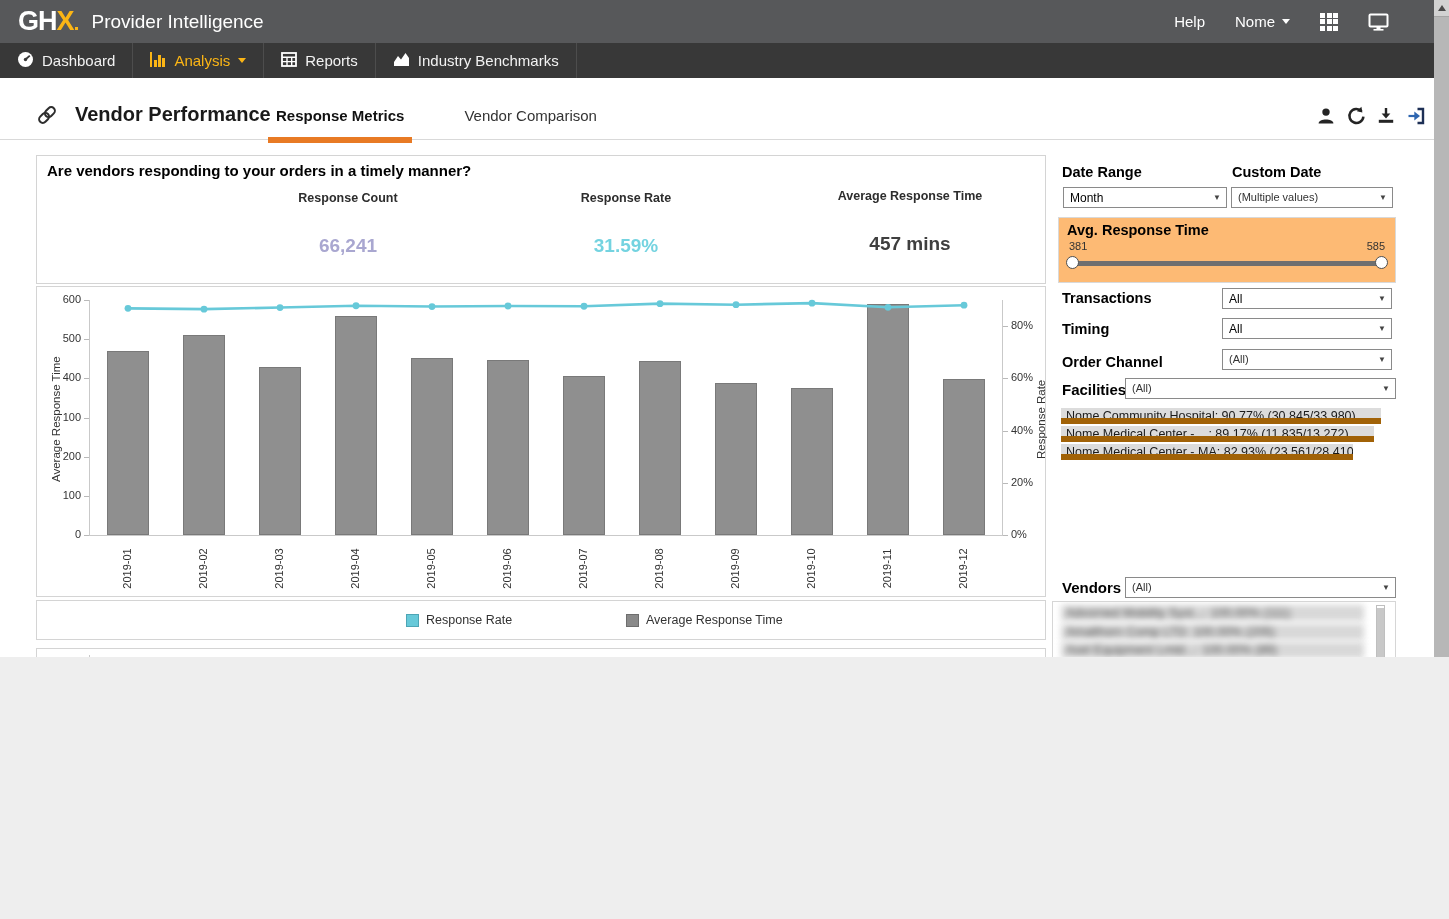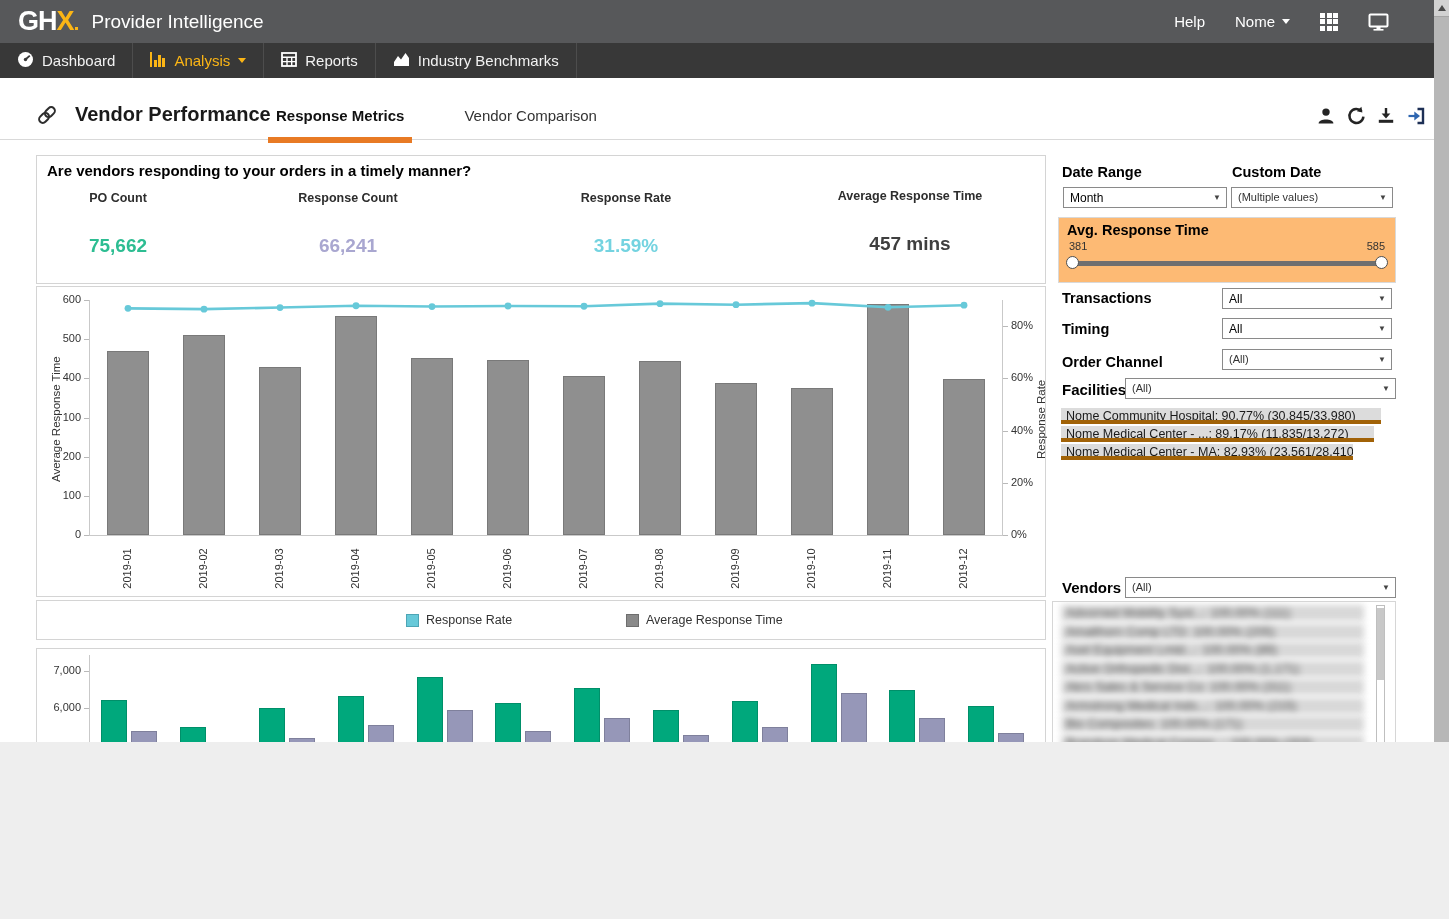--- a/index.html
+++ b/index.html
@@ -1,16 +1,16 @@
 <!DOCTYPE html>
 <html style="--accent: #fbb515; --accent-orange: #e87a24; --topbar: #57585a; --navbar: #383838;"><head>
 <meta charset="utf-8">
 <style>
   html,body{margin:0;padding:0;background:#eee;}
-  .screen{position:relative;width:1449px;height:742px;background:#fff;overflow:hidden;
+  .screen{position:relative;width:1449px;height:657px;background:#fff;overflow:hidden;
           font-family:"Liberation Sans",sans-serif;color:#222;}
   
   .topbar{position:absolute;left:0;top:0;width:1449px;height:43px;background:var(--topbar,#57585a);
           display:flex;align-items:center;padding:0;box-sizing:border-box;}
   .brand{margin-left:18px;display:flex;align-items:baseline;cursor:default;}
   .brand .gh{font-weight:bold;font-size:27px;color:#fff;letter-spacing:-1px;}
   .brand .x{font-weight:bold;font-size:27px;color:var(--accent,#fbb515);letter-spacing:-1px;}
   .brand .dot{width:3px;height:3px;background:var(--accent,#fbb515);margin-left:1px;}
   .app-title{color:#fff;font-size:19px;margin-left:14px;font-weight:normal;}
   .topbar-right{margin-left:auto;display:flex;align-items:center;gap:30px;margin-right:60px;}
@@ -52,21 +52,21 @@
   .side-label{position:absolute;font-weight:bold;font-size:14.5px;color:#000;}
   .side-label.big{font-size:15px;}
   .select{position:absolute;background:#fff;border:1px solid #8a8a8a;height:21px;box-sizing:border-box;
           font-size:12px;color:#000;padding:3px 18px 0 6px;cursor:pointer;overflow:hidden;white-space:nowrap;}
   .select.small{font-size:11px;color:#333;}
   .select::after{content:"▼";position:absolute;right:5px;top:5px;font-size:8px;color:#444;}
   .slider-panel{position:absolute;left:1058px;top:217px;width:338px;height:66px;border:1px solid #d9d9d9;box-sizing:border-box;background:#fdba74;}
   .slider-minmax{position:absolute;font-size:11px;color:#333;}
   .slider-track{position:absolute;left:12px;right:12px;top:43px;height:5px;background:#6f6f6f;border-radius:3px;cursor:pointer;}
   .slider-handle{position:absolute;top:-5px;width:13px;height:13px;border-radius:50%;background:#fff;border:1.5px solid #4f4f4f;box-sizing:border-box;cursor:pointer;}
-  .fac-row{position:relative;height:16px;background:#dcdcdc;border-bottom:4px solid #a16207;
+  .fac-row{position:relative;height:16px;background:#dcdcdc;border-bottom:6px solid #a16207;
            font-size:12.5px;color:#1a1a1a;line-height:16px;padding-left:5px;box-sizing:border-box;
            margin-bottom:2px;white-space:nowrap;overflow:hidden;cursor:pointer;}
   .vendor-box{position:absolute;left:1052px;top:601px;width:344px;height:318px;border:1px solid #d6d6d6;
               background:#fff;box-sizing:border-box;overflow:hidden;}
   .vendor-row{position:relative;margin:0 0 2.5px 8px;width:303px;height:16px;background:#d8d8d8;
               font-size:12.5px;color:#4a4a4a;line-height:16px;padding-left:5px;box-sizing:border-box;
               white-space:nowrap;overflow:hidden;cursor:pointer;filter:blur(3px);}
   .vendor-scroll{position:absolute;right:10px;top:3px;width:9px;height:308px;background:#fff;border:1px solid #bfbfbf;box-sizing:border-box;}
   .vendor-thumb{position:absolute;left:0;top:2px;width:7px;height:72px;background:#c8c8c8;cursor:pointer;}
   
@@ -190,24 +190,20 @@
             <path d="M11.5 3 H17 V17 H11.5" fill="none" stroke="#1d2f55" stroke-width="2.4"></path>
             <rect x="2.5" y="8.9" width="8" height="2.2" fill="#2e66b0"></rect>
             <path d="M8.3 5.4 L14 10 L8.3 14.6 Z" fill="#2e66b0"></path>
           </svg>
       </span>
     </div>
   </div>
 
   <div class="panel" style="left:36px;top:155px;width:1010px;height:129px;">
     <div class="kpi-q">Are vendors responding to your orders in a timely manner?</div>
-    <div class="kpi-metric" style="left:-19px;top:35px;">
-      <div class="kpi-label">PO Count</div>
-      <div class="kpi-value" style="color: rgb(45, 189, 146);">75,662</div>
-    </div>
     <div class="kpi-metric" style="left:211px;top:35px;">
       <div class="kpi-label">Response Count</div>
       <div class="kpi-value" style="color: rgb(169, 167, 208);">66,241</div>
     </div>
     <div class="kpi-metric" style="left:489px;top:35px;">
       <div class="kpi-label">Response Rate</div>
       <div class="kpi-value" style="color: rgb(116, 211, 224);">31.59%</div>
     </div>
     <div class="kpi-metric" style="left:773px;top:33px;">
       <div class="kpi-label">Average Response Time</div>

